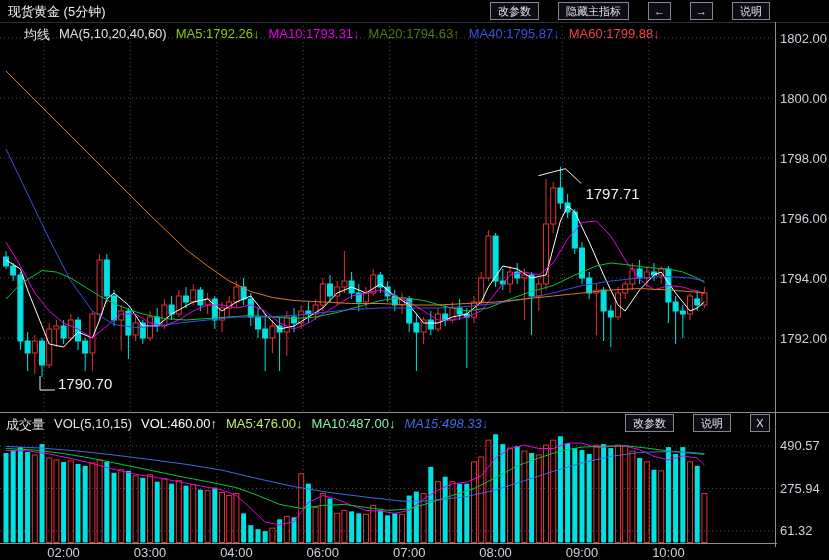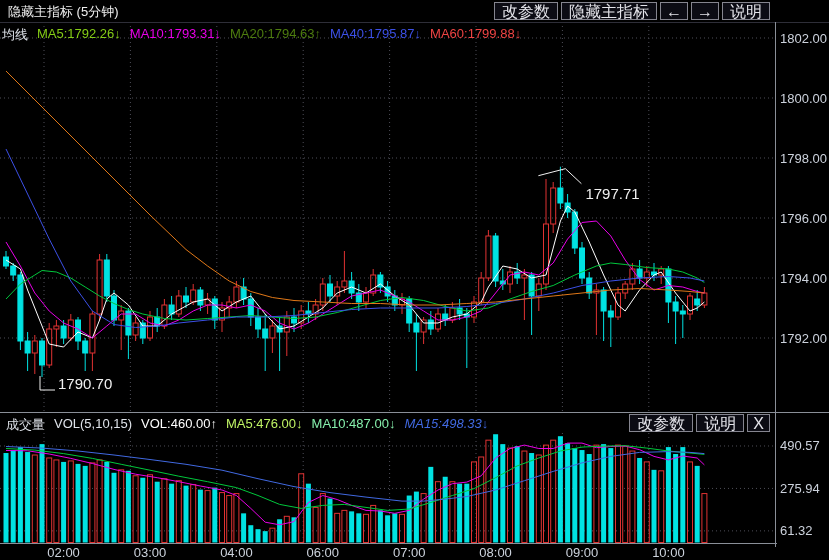--- a/index.html
+++ b/index.html
@@ -3,27 +3,27 @@
 <meta charset="utf-8">
 <style>
   html,body{margin:0;padding:0;background:#000;}
   .app{position:relative;width:829px;height:560px;background:#000;overflow:hidden;
        font-family:"Liberation Sans",sans-serif;}
   .titlebar{position:absolute;left:0;top:0;width:829px;height:22px;background:#000;z-index:5;}
   .title{position:absolute;left:8px;top:3px;font-size:13px;color:#f0f0f0;white-space:nowrap;}
   .btnrow{position:absolute;display:flex;gap:3px;z-index:6;}
   .btnrow.top{top:2px;right:59px;}
   .btnrow.vol{top:414px;right:59px;}
-  .uibtn{background:#0c0c14;border:1px solid #85858f;color:#e4e4ea;font-size:16px;
+  .uibtn{background:#0c0c14;border:1px solid #85858f;color:#e4e4ea;font-size:11px;
          font-family:"Liberation Sans",sans-serif;height:18px;line-height:15px;
-         padding:0 7px;cursor:pointer;white-space:nowrap;}
+         padding:0 7px;cursor:pointer;white-space:nowrap;margin-left:16px;}
   .uibtn.arrow{padding:0 5px;min-width:20px;}
   .legend{position:absolute;display:flex;gap:9px;font-size:13px;color:#dfe3ea;
           white-space:nowrap;z-index:4;}
-  .legend.main{left:2px;top:26px;}
+  .legend.main{left:24px;top:26px;}
   .legend.volume{left:6px;top:416px;}
   svg{position:absolute;left:0;top:0;z-index:1;}
   svg text{font-family:"Liberation Sans",sans-serif;}
 </style>
 </head>
 <body>
 
 <div class="app">
 
   <svg id="cv" width="829" height="560" viewBox="0 0 829 560">
@@ -493,33 +493,34 @@
       <g>
         <polyline points="538.4,175.6999999999989 565.4,168.6999999999989 581.4,183.6999999999989" fill="none" stroke="#f0f0f0" stroke-width="1"></polyline>
         <text x="585.4" y="198.6999999999989" fill="#f0f0f0" font-size="15">1797.71</text>
         <polyline points="40,375.99999999999864 40,389.99999999999864 55,389.99999999999864" fill="none" stroke="#f0f0f0" stroke-width="1"></polyline>
         <text x="58" y="388.99999999999864" fill="#f0f0f0" font-size="15">1790.70</text>
       </g>
       <rect x="0" y="22" width="775" height="521" fill="transparent"></rect>
     </svg>
 
   <div class="titlebar">
-    <span class="title">隐藏主指标 (5分钟)</span>
+    <span class="title">现货黄金 (5分钟)</span>
   </div>
 
   <div class="btnrow top">
     <button class="uibtn">改参数</button>
     <button class="uibtn">隐藏主指标</button>
     <button class="uibtn arrow">←</button>
     <button class="uibtn arrow">→</button>
     <button class="uibtn">说明</button>
   </div>
 
   <div class="legend main">
     <span>均线</span>
+    <span>MA(5,10,20,40,60)</span>
     <span style="color: #84cc16; text-align: center;">MA5:1792.26↓</span>
     <span style="color: rgb(232, 0, 232);">MA10:1793.31↓</span>
     <span style="color: #4d7c0f;">MA20:1794.63↑</span>
     <span style="color: rgb(60, 80, 230);">MA40:1795.87↓</span>
     <span style="color: #ef4444;">MA60:1799.88↓</span>
   </div>
 
   <div class="legend volume">
     <span>成交量</span>
     <span>VOL(5,10,15)</span>

